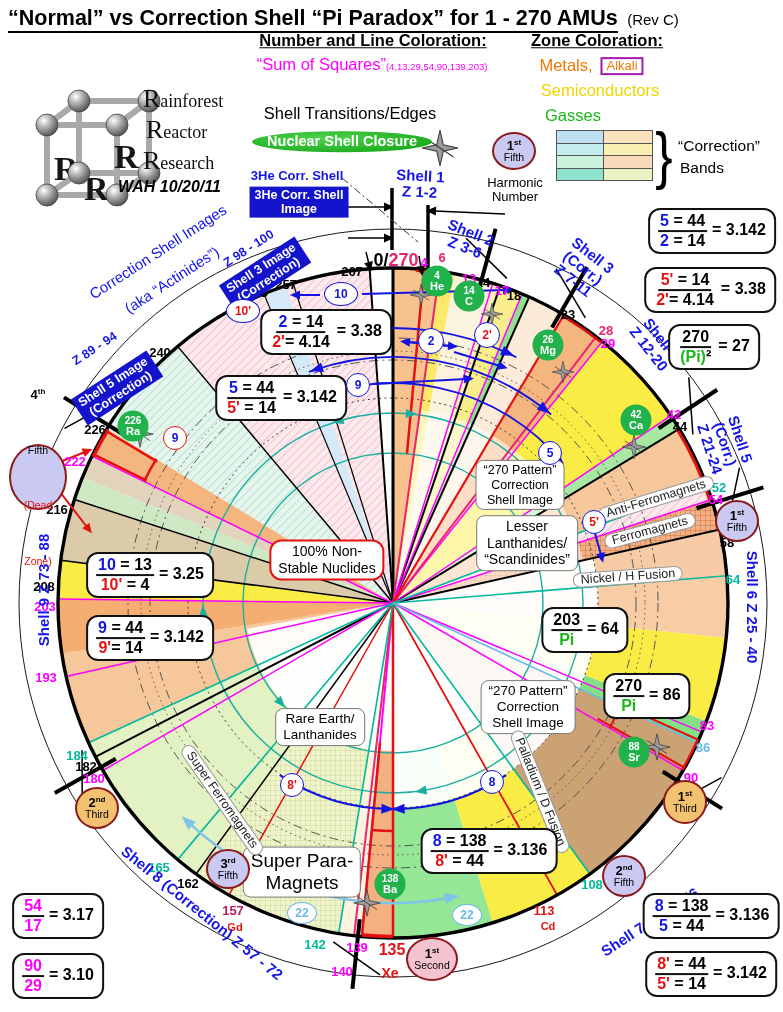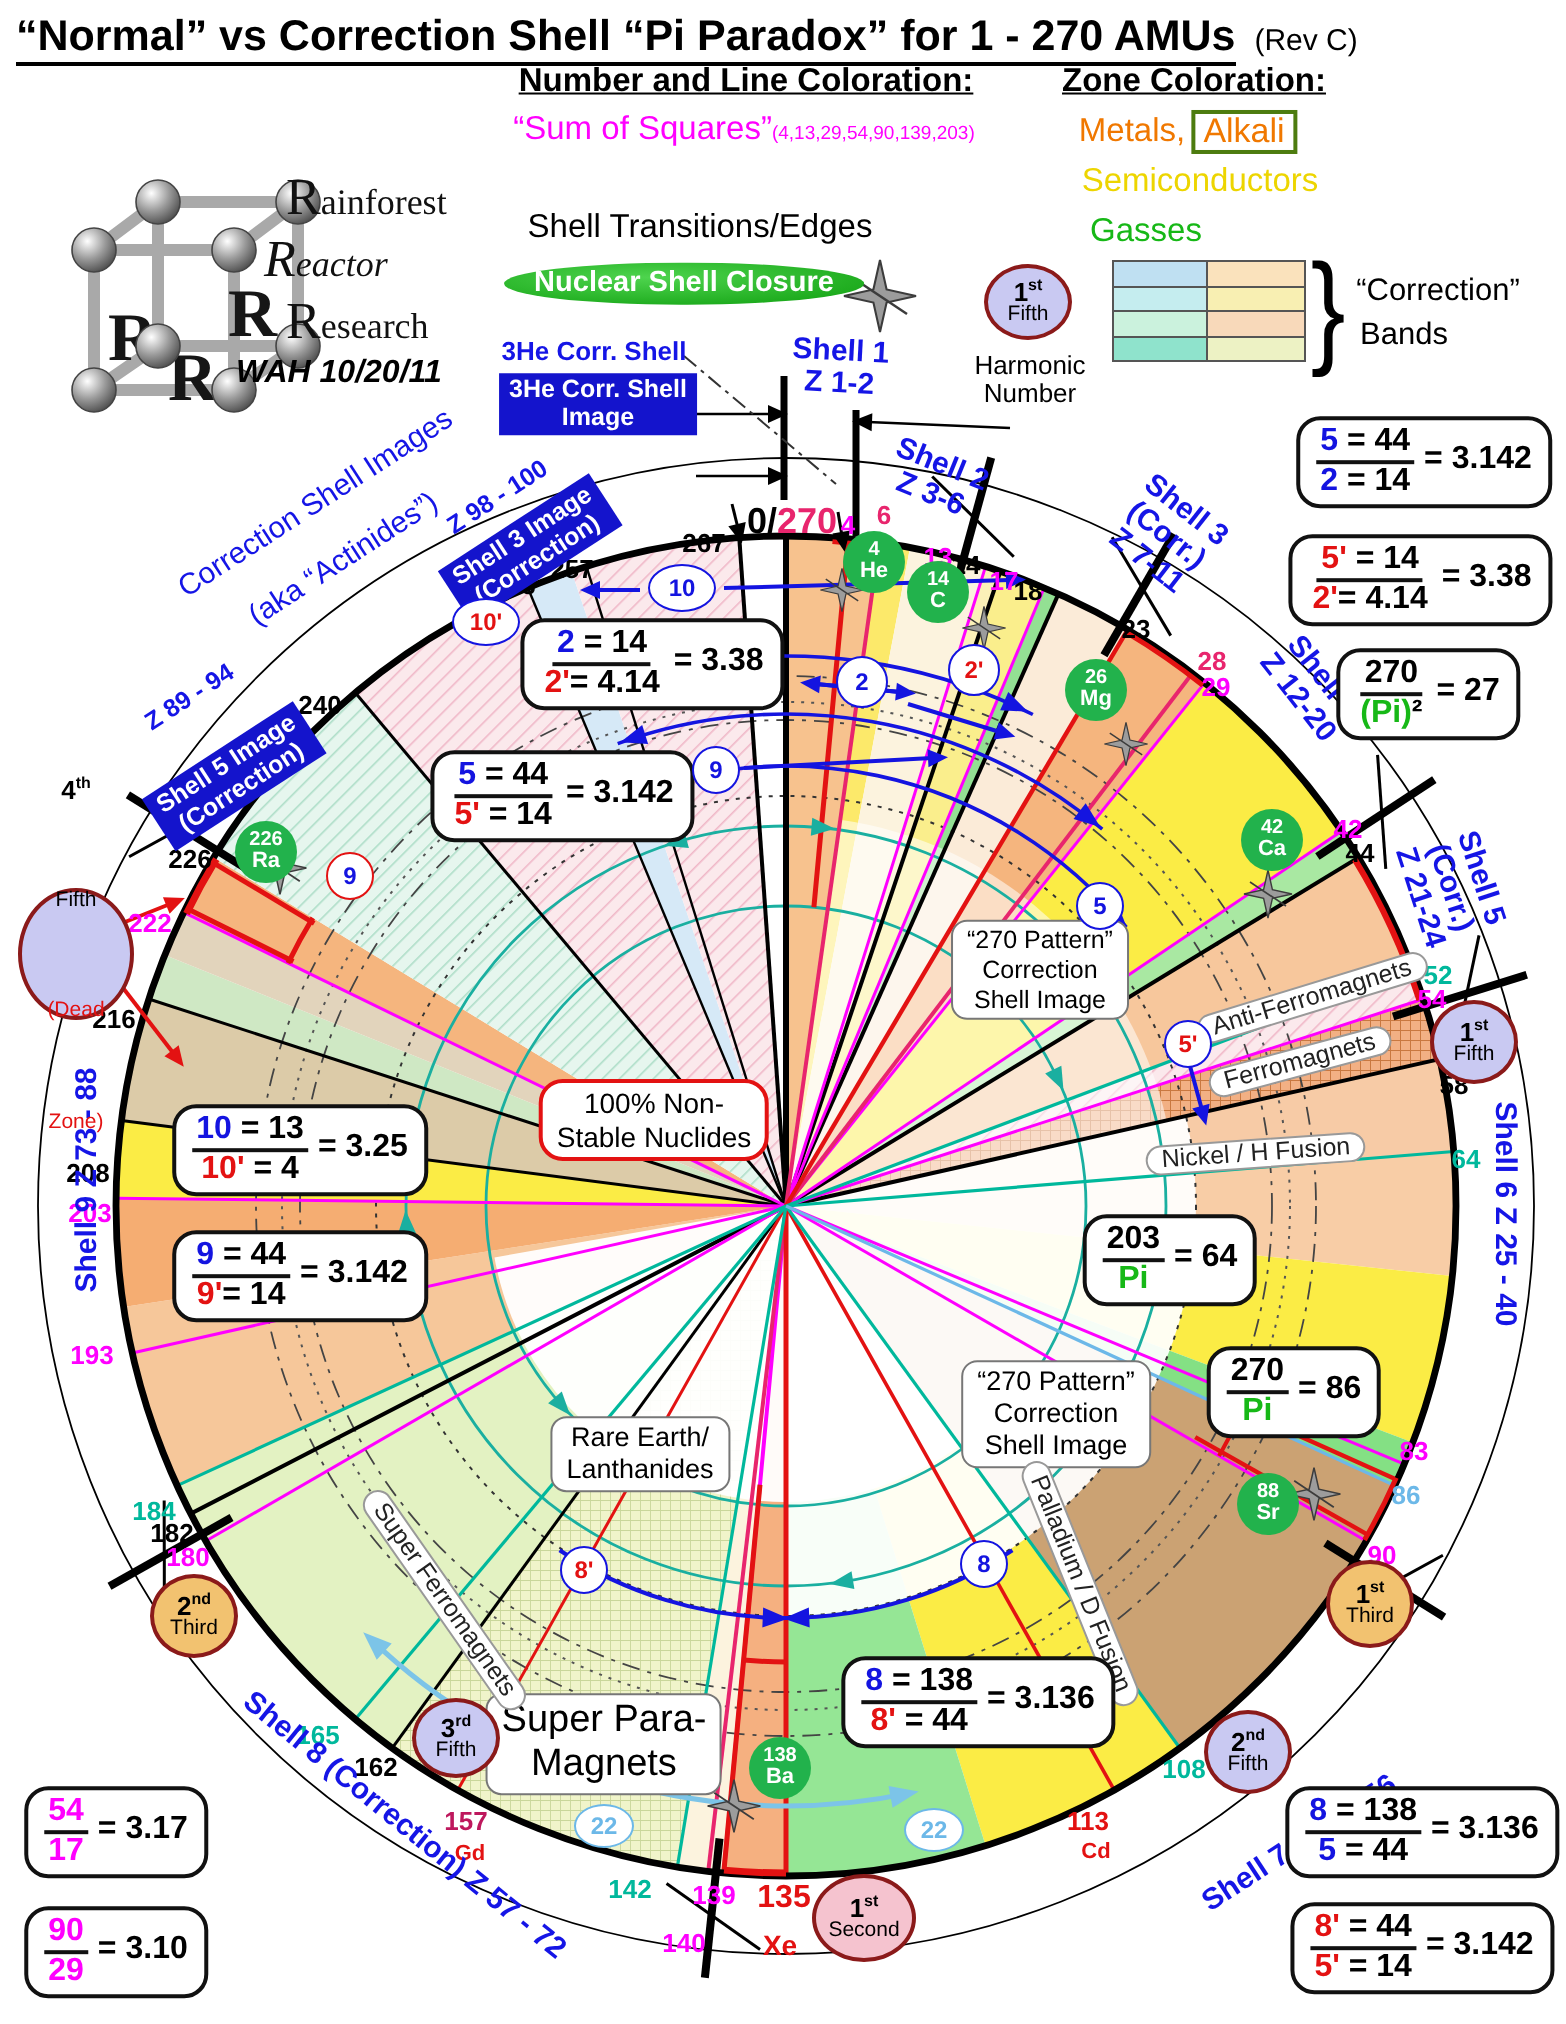--- a/index.html
+++ b/index.html
@@ -311,40 +311,40 @@
       <span class="rev">(Rev C)</span>
     </div>
     <div class="lbl lh" style="left:373px;top:41px;font-weight:bold;">Number and Line Coloration:</div>
     <div class="lbl" style="left:372px;top:65px;color:#FF00FF;font-size:16.5px;">
       <span>“Sum of Squares”</span><span class="sub">(4,13,29,54,90,139,203)</span>
     </div>
     <div class="lbl" style="left:350px;top:114px;font-size:16.5px;">Shell Transitions/Edges</div>
     <div class="lbl closure" style="left:342px;top:142px;">Nuclear Shell Closure</div>
     <div class="lbl lh" style="left:597px;top:41px;font-weight:bold;">Zone Coloration:</div>
     <div class="lbl" style="left:566px;top:66px;color:#F07800;font-size:16.5px;">Metals,</div>
-    <div class="lbl" style="left:622px;top:66px;color:#F07800;font-size:17px;border:2px solid #4d7c0f;padding:0 4px;">Alkali</div>
+    <div class="lbl" style="left:622px;top:66px;color:#F07800;font-size:13px;border:2px solid #a21caf;padding:0 4px;">Alkali</div>
     <div class="lbl" style="left:600px;top:91px;color:#EDD500;font-size:16.5px;">Semiconductors</div>
     <div class="lbl" style="left:573px;top:116px;color:#17B817;font-size:16.5px;">Gasses</div>
     <div id="bands">
         <div style="background: rgb(191, 224, 242);"></div>
         <div style="background: rgb(250, 226, 188);"></div>
         <div style="background: rgb(197, 237, 239);"></div>
         <div style="background: rgb(248, 239, 178);"></div>
         <div style="background: rgb(203, 242, 221);"></div>
         <div style="background: rgb(248, 217, 186);"></div>
         <div style="background: rgb(143, 227, 204);"></div>
         <div style="background: rgb(237, 242, 196);"></div>
       </div>
     <div class="lbl brace" style="left:664px;top:156px;">}</div>
     <div class="lbl" style="left:719px;top:146px;font-size:15.5px;">“Correction”</div>
     <div class="lbl" style="left:702px;top:168px;font-size:15.5px;">Bands</div>
     <div class="lbl" style="left:515px;top:183px;font-size:13px;">Harmonic</div>
     <div class="lbl" style="left:515px;top:197px;font-size:13px;">Number</div>
     <div class="logoline" style="left:143px;top:84px;">Rainforest</div>
-    <div class="logoline" style="left:132px;top:115px;font-style:italic;">Reactor</div>
+    <div class="logoline" style="left:146px;top:115px;">Reactor</div>
     <div class="logoline" style="left:143px;top:146px;">Research</div>
     <div style="position:absolute;left:118px;top:178px;font-size:16px;font-style:italic;font-weight:bold;">WAH 10/20/11</div>
   </div>
 
   <div id="labels">
       <div class="lbl rim" style="left: 352px; top: 272px; color: rgb(0, 0, 0);">267</div>
       <div class="lbl rim" style="left: 424px; top: 263px; color: rgb(255, 0, 255);">4</div>
       <div class="lbl rim" style="left: 442px; top: 258px; color: rgb(232, 37, 109);">6</div>
       <div class="lbl rim" style="left: 469px; top: 279px; color: rgb(255, 0, 255);">13</div>
       <div class="lbl rim" style="left: 483px; top: 283px; color: rgb(0, 0, 0);">14</div>
@@ -436,20 +436,25 @@
       </div>
       <div class="lbl bluebox" style="left: 117px; top: 388px; transform: translate(-50%, -50%) rotate(-33deg);">
         <div>Shell 5 Image</div>
         <div>(Correction)</div>
       </div>
       <div class="lbl wbox" style="left: 520px; top: 485px; font-size: 12.5px;">
         <div>“270 Pattern”</div>
         <div>Correction</div>
         <div>Shell Image</div>
       </div>
+      <div class="lbl wbox" style="left: 527px; top: 543px; font-size: 14px;">
+        <div>Lesser</div>
+        <div>Lanthanides/</div>
+        <div>“Scandinides”</div>
+      </div>
       <div class="lbl wbox" style="left: 528px; top: 707px; font-size: 13.5px;">
         <div>“270 Pattern”</div>
         <div>Correction</div>
         <div>Shell Image</div>
       </div>
       <div class="lbl wbox" style="left: 320px; top: 727px; font-size: 13.5px;">
         <div>Rare Earth/</div>
         <div>Lanthanides</div>
       </div>
       <div class="lbl wbox" style="left: 302px; top: 872px; font-size: 19px;">

